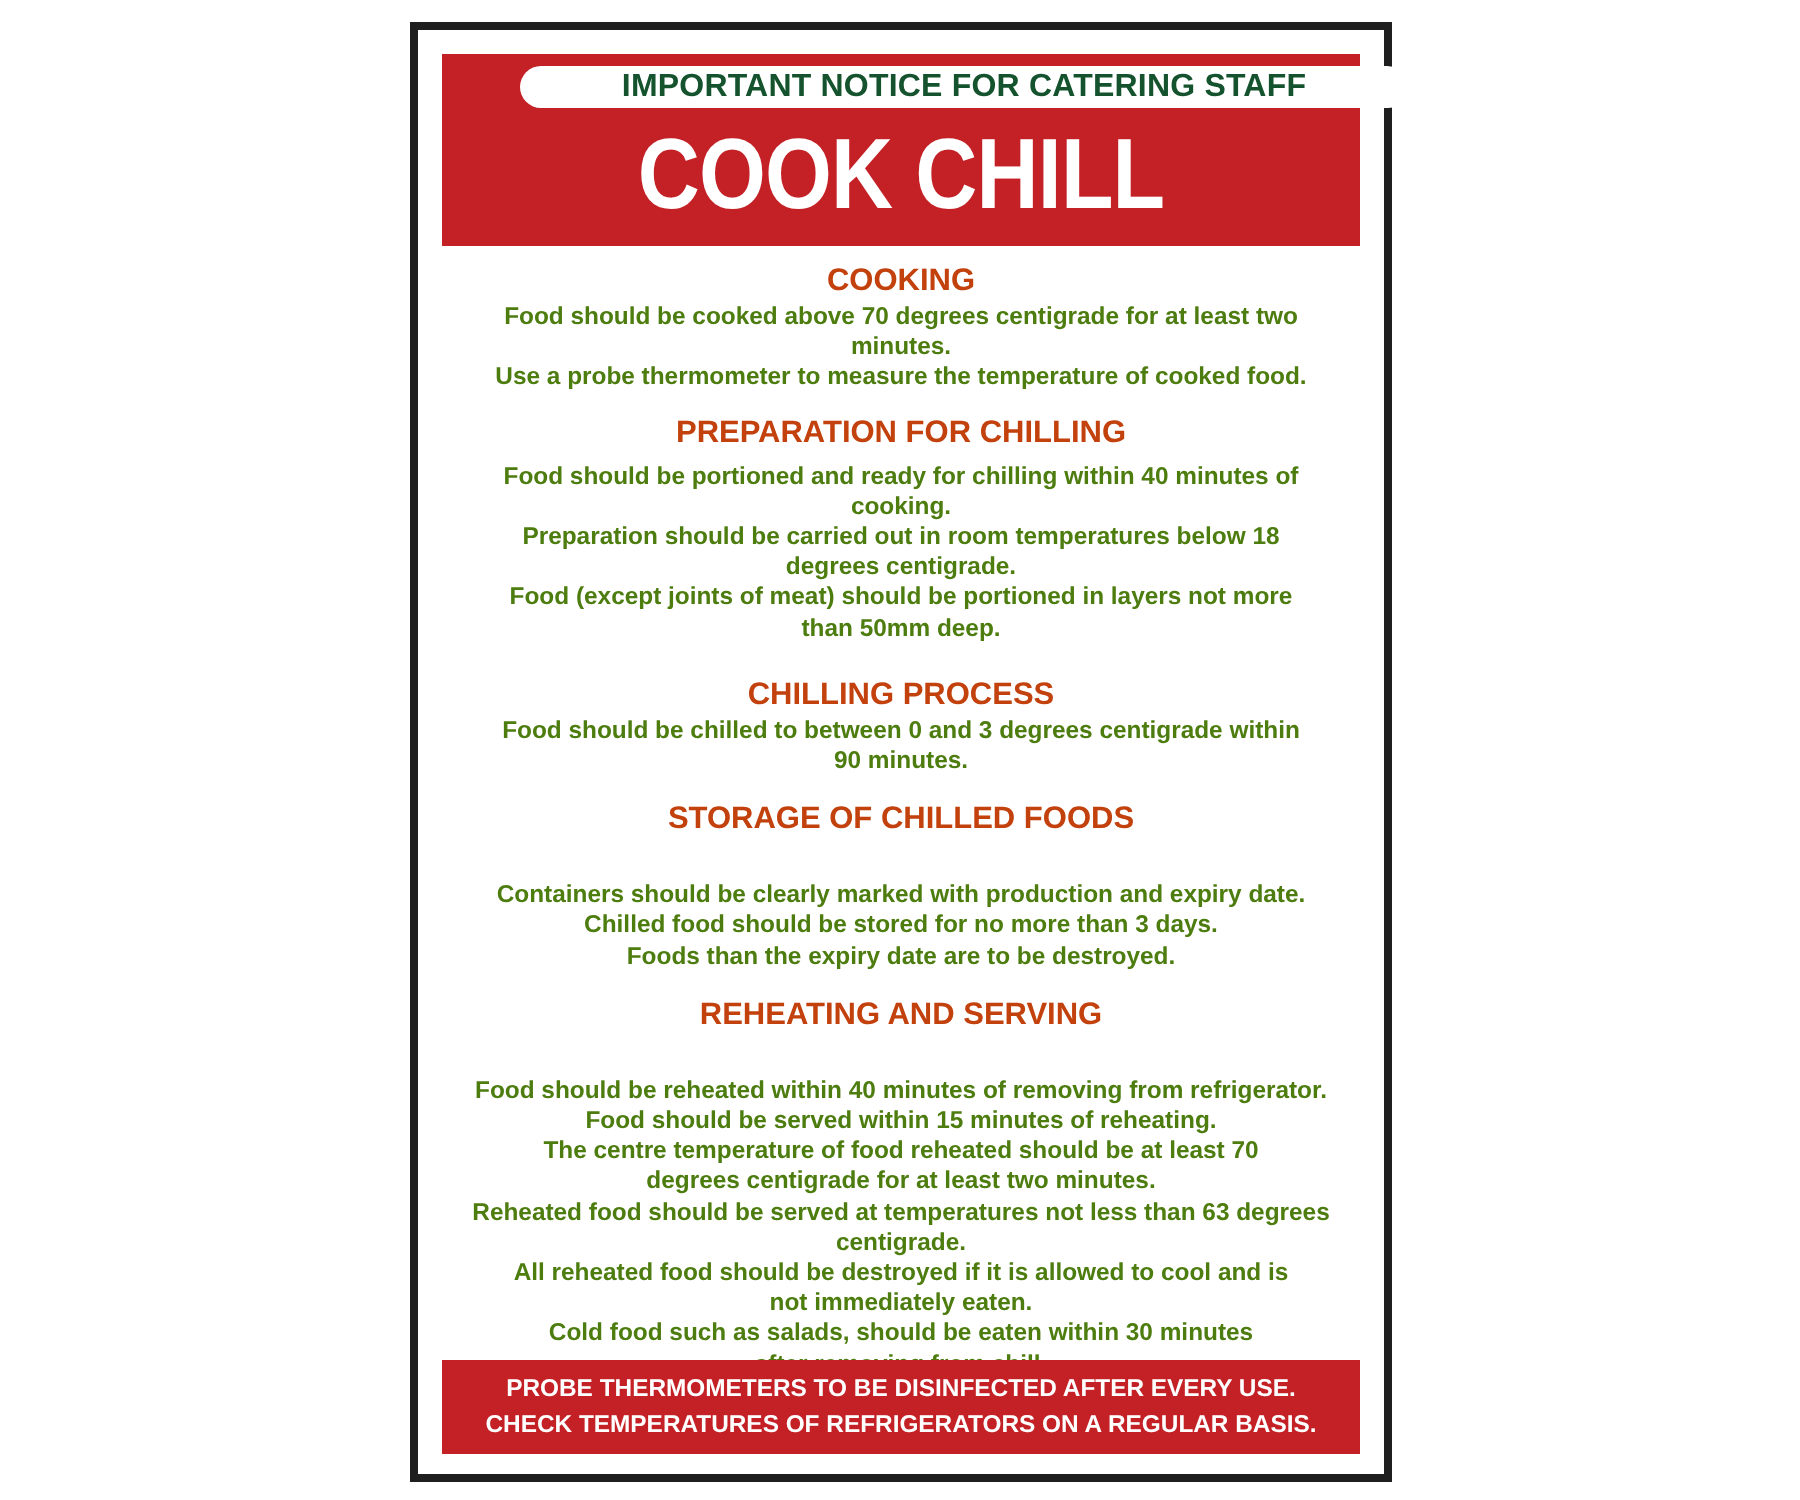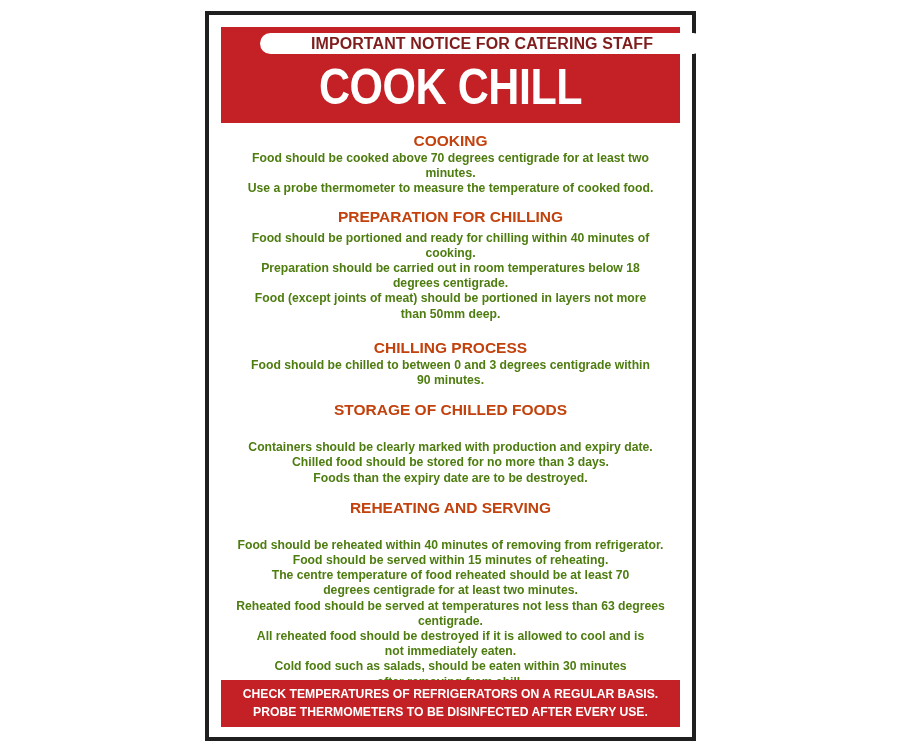--- a/index.html
+++ b/index.html
@@ -9,21 +9,21 @@
     position: absolute; left: 205px; top: 11px; width: 483px; height: 722px;
     border: 4px solid #1f1f1f; background: #ffffff;
   }
   .header {
     position: absolute; left: 12px; top: 12px; width: 459px; height: 96px;
     background: #c42126;
   }
   .pill {
     position: absolute; left: 39px; top: 6px; width: 444px; height: 21px;
     background: #ffffff; border-radius: 11px;
-    color: #7f1d1d; font-weight: bold; font-size: 16px; line-height: 21px;
+    color: #14532d; font-weight: bold; font-size: 16px; line-height: 21px;
     text-align: center; letter-spacing: 0.1px;
   }
   .title {
     position: absolute; left: 0; top: 30px; width: 459px; height: 60px;
     color: #ffffff; font-weight: bold; font-size: 50px; line-height: 60px;
     text-align: center; letter-spacing: -0.5px;
     transform: scaleX(0.86); transform-origin: center;
     font-family: "Liberation Sans", sans-serif;
   }
   .body {
@@ -99,16 +99,16 @@
         <li>Food should be served within 15 minutes of reheating.</li>
         <li style="padding:0 26px">The centre temperature of food reheated should be at least 70 degrees centigrade for at least two minutes.</li>
         <li style="padding:0 8px">Reheated food should be served at temperatures not less than 63 degrees centigrade.</li>
         <li style="padding:0 26px">All reheated food should be destroyed if it is allowed to cool and is not immediately eaten.</li>
         <li style="padding:0 40px">Cold food such as salads, should be eaten within 30 minutes after removing from chill.</li>
       </ul>
     </div>
   </div>
 
   <div class="footer">
+    <div>PROBE THERMOMETERS TO BE DISINFECTED AFTER EVERY USE.</div>
     <div>CHECK TEMPERATURES OF REFRIGERATORS ON A REGULAR BASIS.</div>
-    <div>PROBE THERMOMETERS TO BE DISINFECTED AFTER EVERY USE.</div>
   </div>
 </div>
 
 </body></html>

